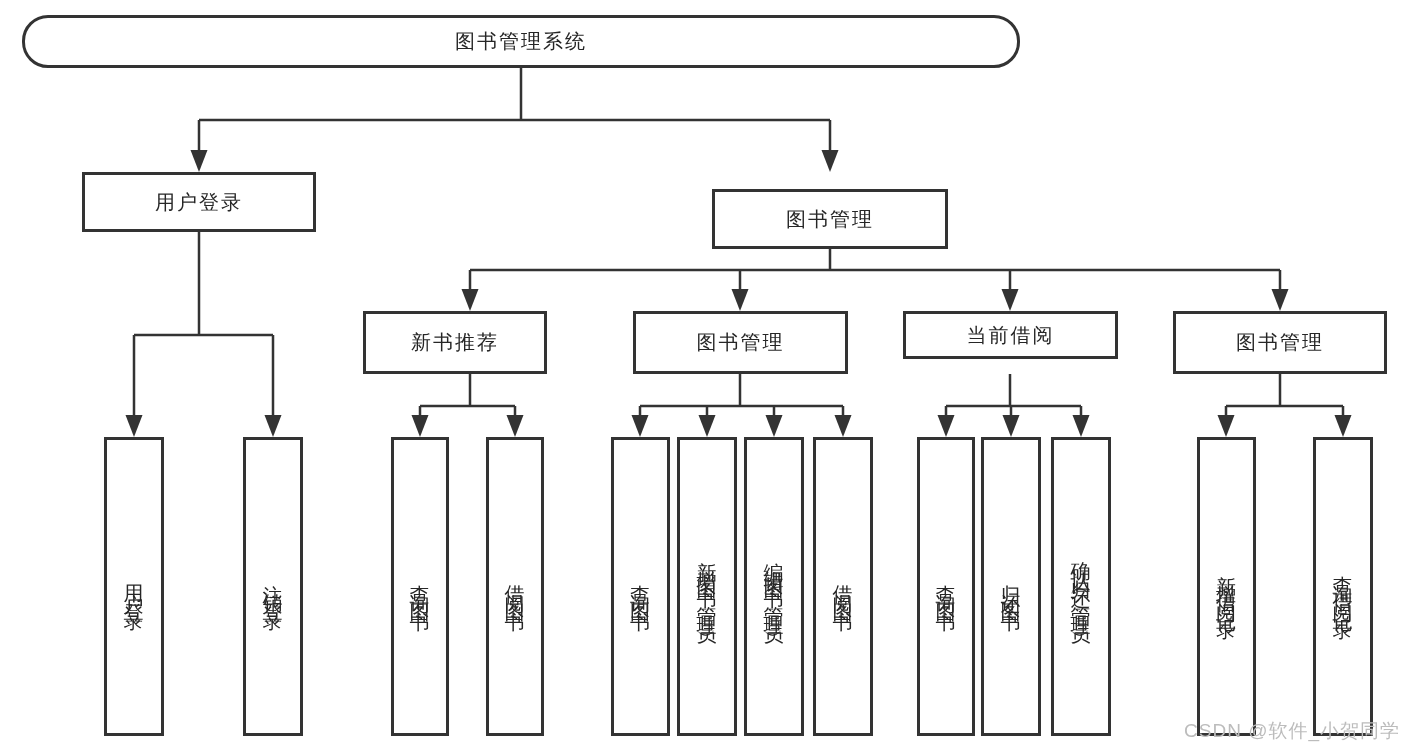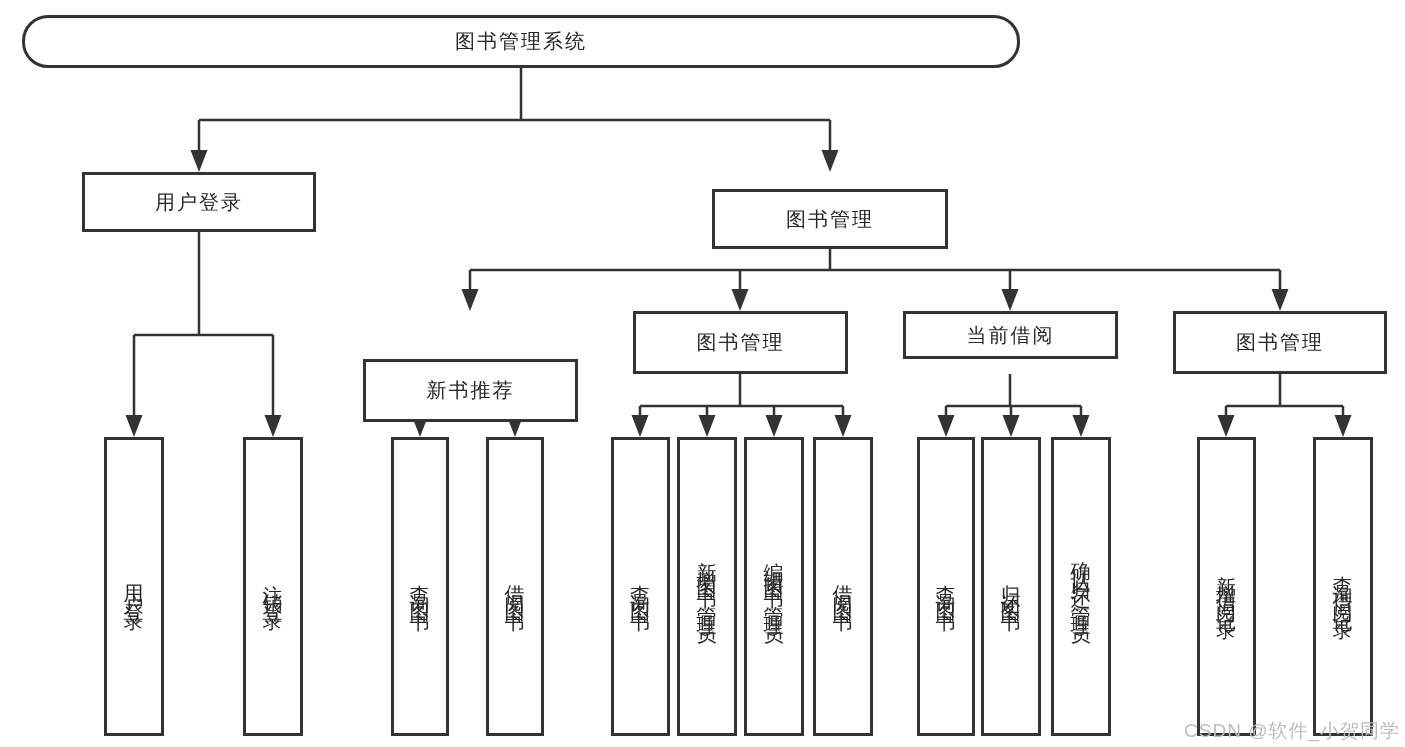--- a/index.html
+++ b/index.html
@@ -87,21 +87,21 @@
       <polygon points="1217.5,415 1234.5,415 1226,437"></polygon>
       <polygon points="1334.5,415 1351.5,415 1343,437"></polygon>
     </g>
   </svg>
 
   <div class="node h-node" style="left:22px;top:15px;width:998px;height:53px;border-radius:26px;">图书管理系统</div>
 
   <div class="node h-node" style="left:82px;top:172px;width:234px;height:60px;">用户登录</div>
   <div class="node h-node" style="left:712px;top:172px;width:236px;height:60px;margin-top:17px;">图书管理</div>
 
-  <div class="node h-node" style="left:363px;top:311px;width:215px;height:63px;margin-top:48px;">新书推荐</div>
+  <div class="node h-node" style="left:363px;top:311px;width:184px;height:63px;">新书推荐</div>
   <div class="node h-node" style="left:633px;top:311px;width:215px;height:63px;">图书管理</div>
   <div class="node h-node" style="left:903px;top:311px;width:215px;height:48px;">当前借阅</div>
   <div class="node h-node" style="left:1173px;top:311px;width:214px;height:63px;">图书管理</div>
 
   <div class="node v-node" style="left:104px;top:437px;width:60px;height:299px;">用户登录</div>
   <div class="node v-node" style="left:243px;top:437px;width:60px;height:299px;">注销登录</div>
 
   <div class="node v-node" style="left:391px;top:437px;width:58px;height:299px;">查询图书</div>
   <div class="node v-node" style="left:486px;top:437px;width:58px;height:299px;">借阅图书</div>
 

